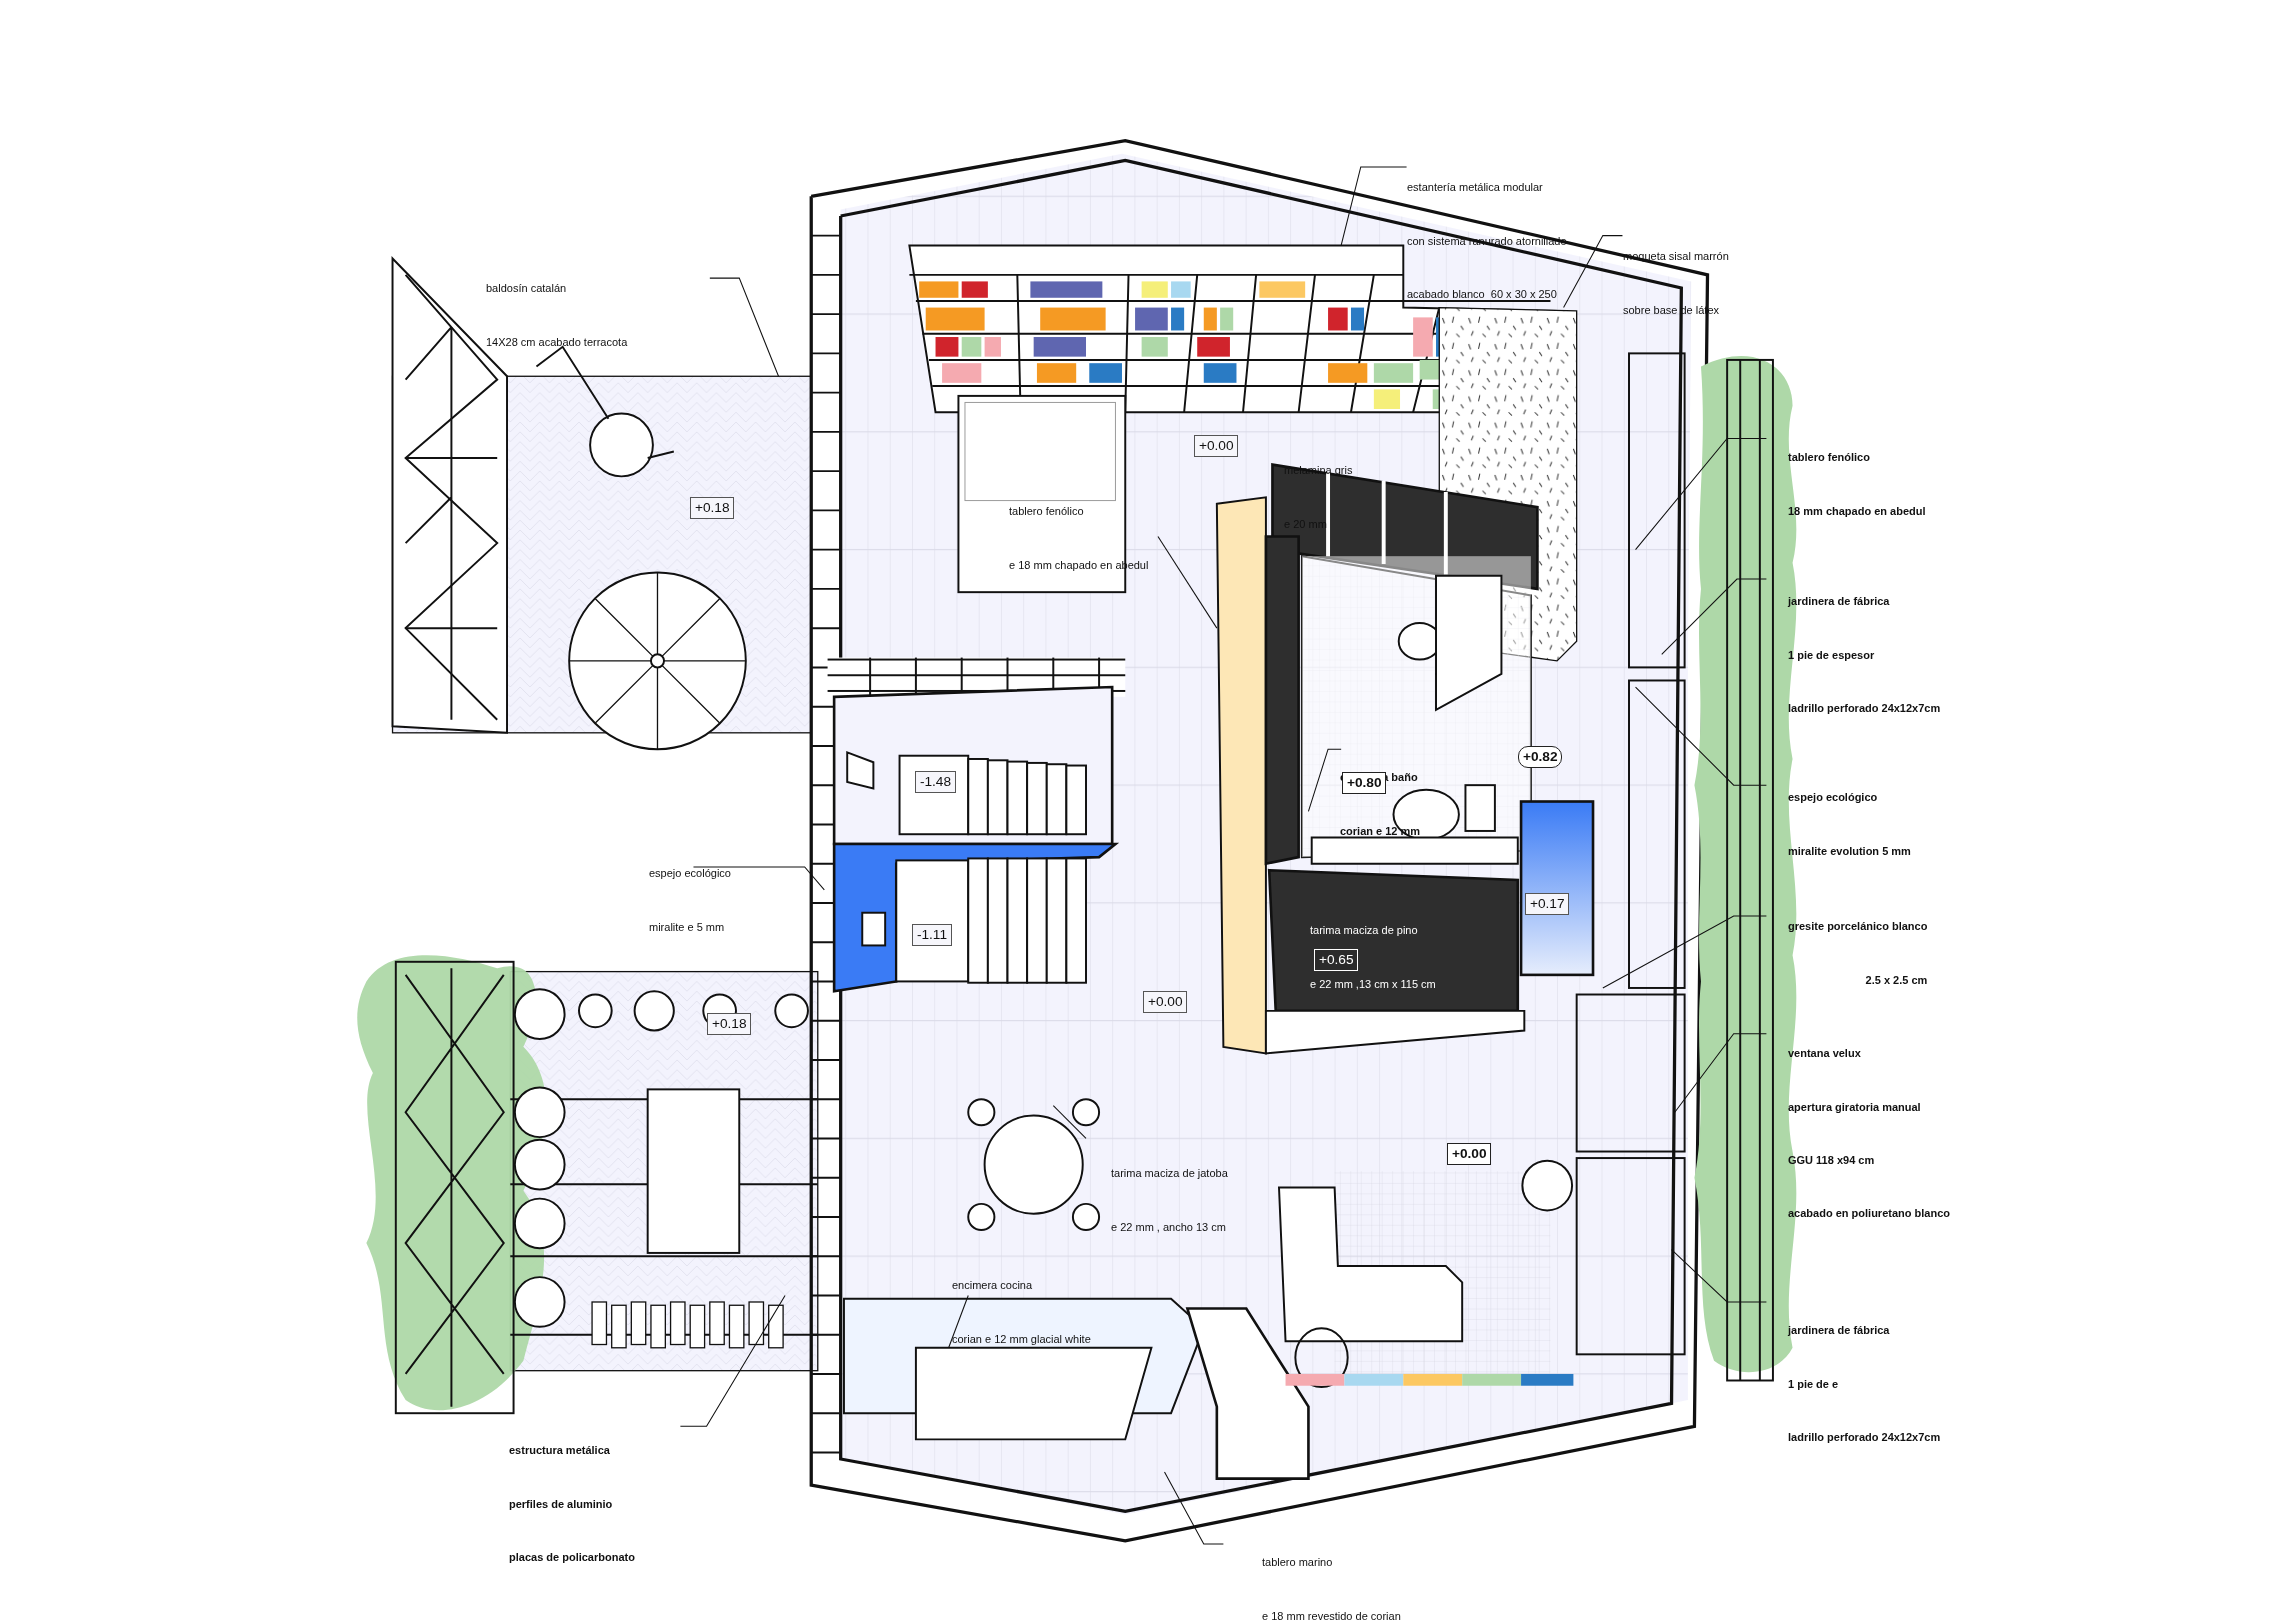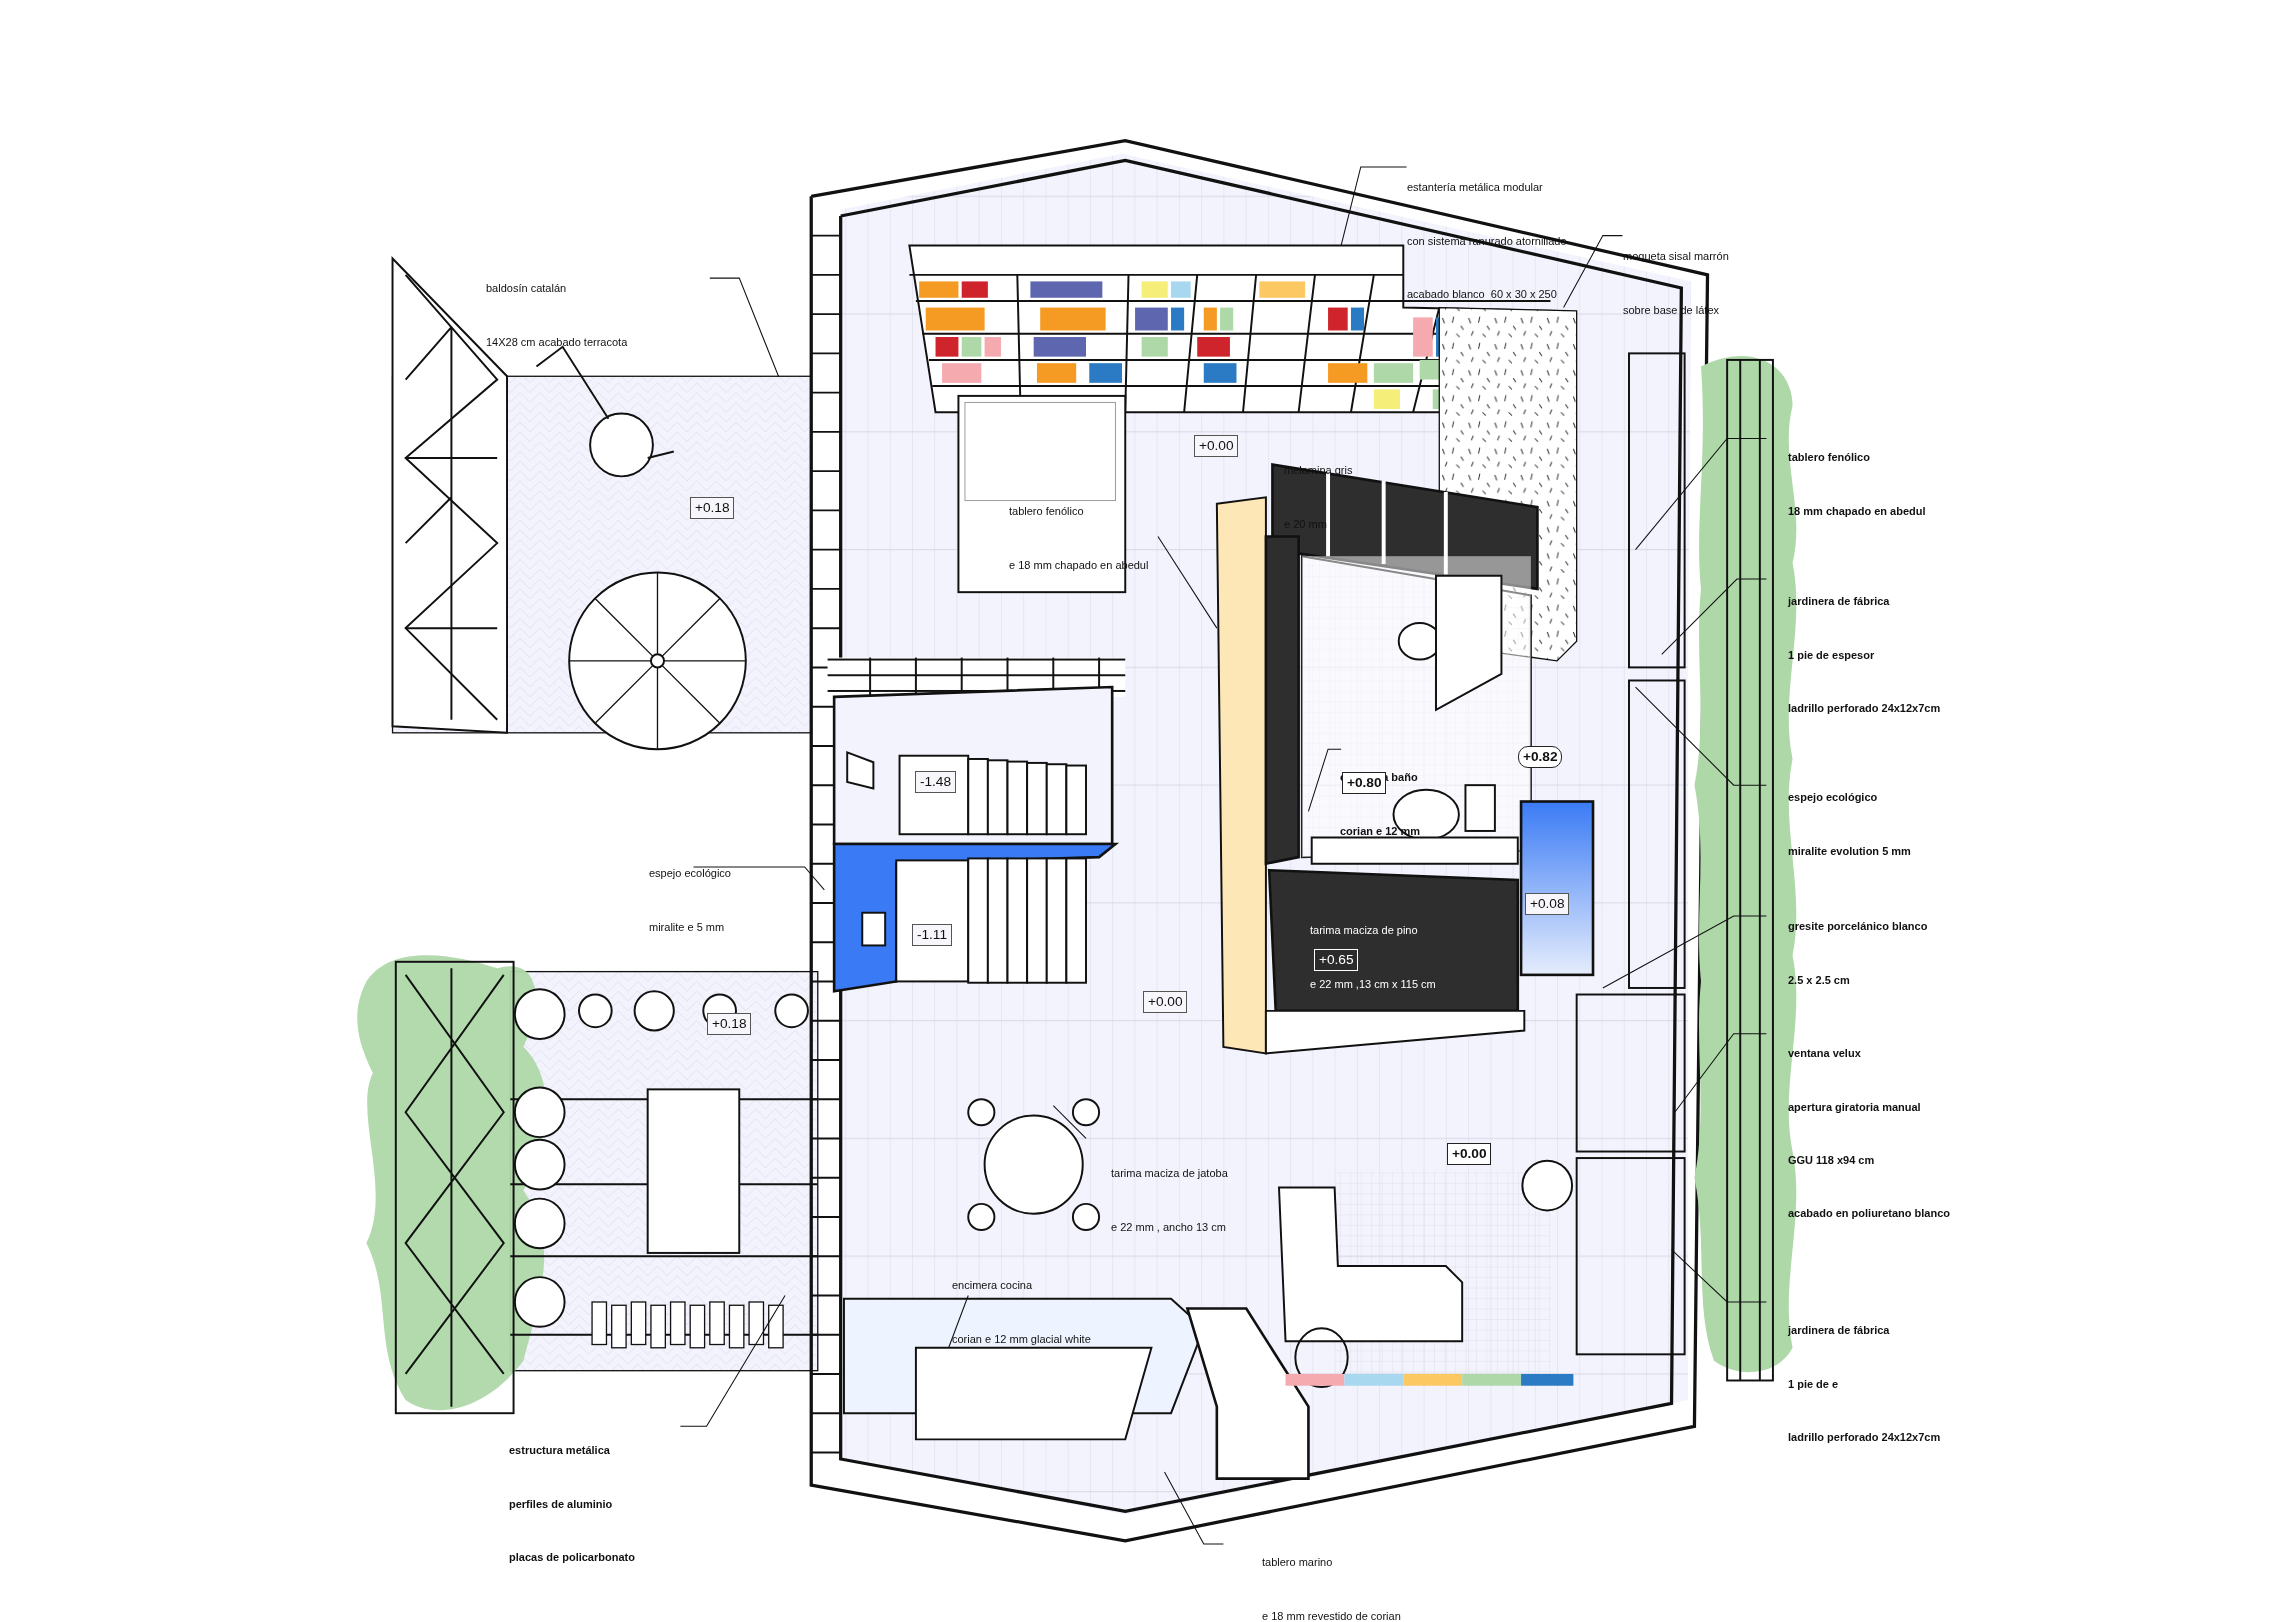--- a/index.html
+++ b/index.html
@@ -315,21 +315,21 @@
   <div>corian e 12 mm</div>
 </div>
 <div class="label" style="left:649px;top:830px;">
   <div>espejo ecológico</div>
   <div>miralite e 5 mm</div>
 </div>
 <div class="label light" style="left:1273px;top:887px;padding-left:37px;">
   <div>tarima maciza de pino</div>
   <div>e 22 mm ,13 cm x 115 cm</div>
 </div>
-<div class="label bold" style="left:1788px;top:883px;">
+<div class="label bold" style="left:1788px;top:883px;text-align:right;">
   <div>gresite porcelánico blanco</div>
   <div>2.5 x 2.5 cm</div>
 </div>
 <div class="label bold" style="left:1788px;top:1010px;">
   <div>ventana velux</div>
   <div>apertura giratoria manual</div>
   <div>GGU 118 x94 cm</div>
   <div>acabado en poliuretano blanco</div>
 </div>
 <div class="label" style="left:1111px;top:1130px;">
@@ -358,15 +358,15 @@
 
 <div class="level" style="left:1194px;top:435px;">+0.00</div>
 <div class="level" style="left:690px;top:497px;">+0.18</div>
 <div class="level" style="left:915px;top:771px;">-1.48</div>
 <div class="level" style="left:912px;top:879px;margin-top:45px;">-1.11</div>
 <div class="level" style="left:1143px;top:991px;">+0.00</div>
 <div class="level" style="left:707px;top:1013px;">+0.18</div>
 <div class="level bold" style="left:1342px;top:772px;">+0.80</div>
 <div class="level bold" style="left:1518px;top:746px;border-radius:10px;">+0.82</div>
 <div class="level dark" style="left:1314px;top:949px;text-align:center;">+0.65</div>
-<div class="level" style="left:1525px;top:893px;">+0.08</div>
+<div class="level" style="left:1525px;top:893px;">+0.17</div>
 <div class="level bold" style="left:1447px;top:1143px;">+0.00</div>
 
 
 </body></html>

